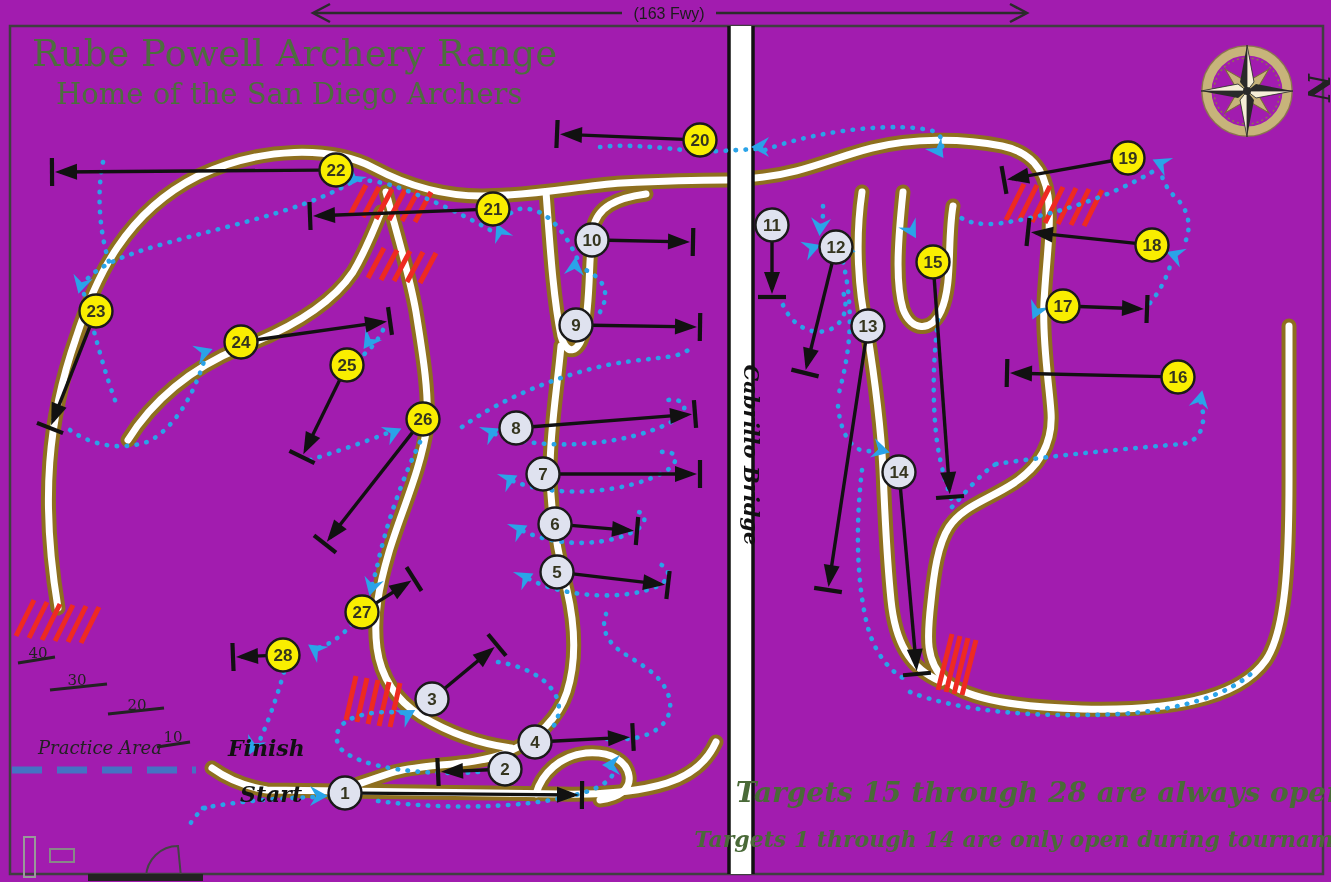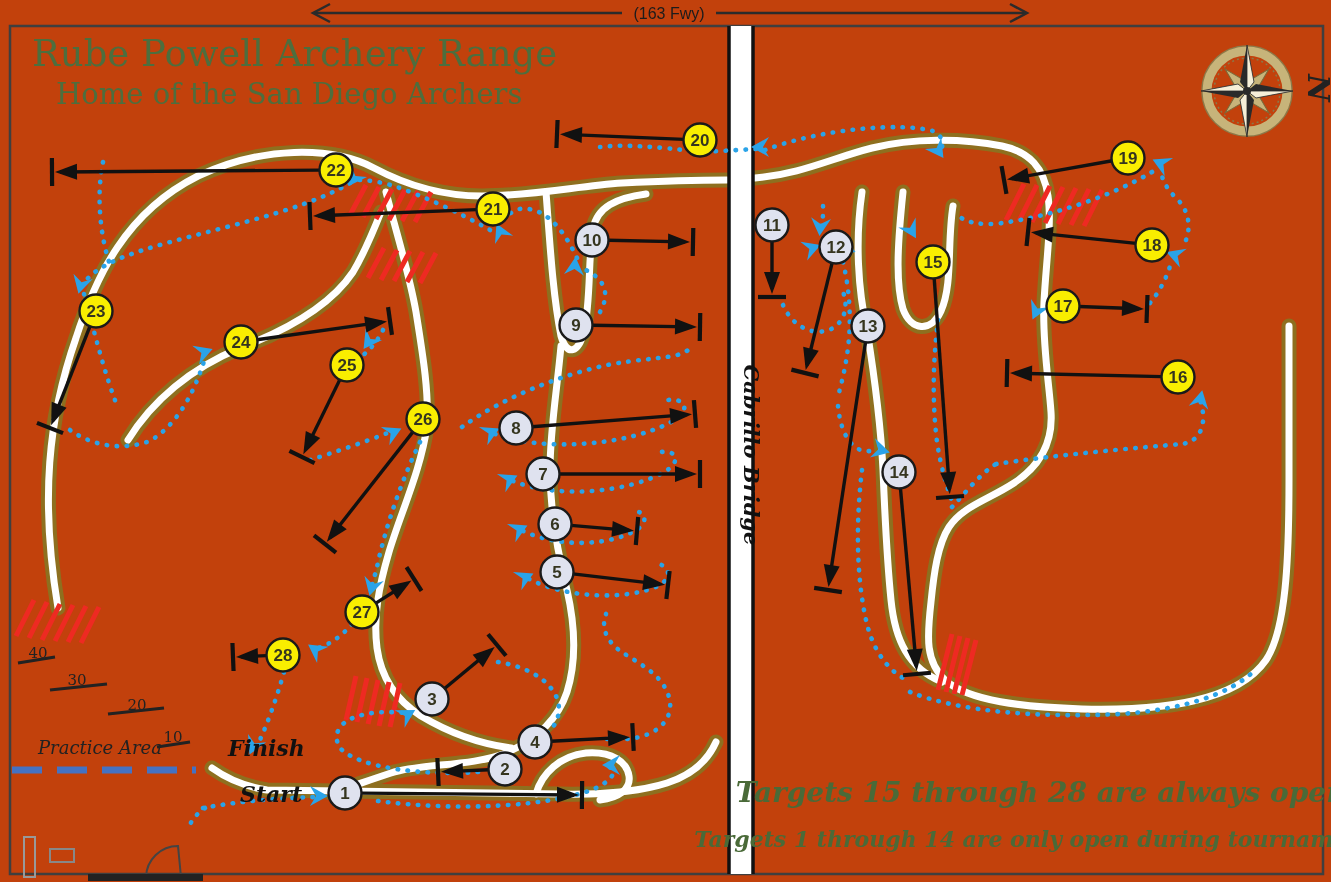--- a/index.html
+++ b/index.html
@@ -1,16 +1,16 @@
 <!DOCTYPE html>
 <html><head>
 <meta charset="utf-8">
 <style>
   html,body{margin:0;padding:0;background:#fff;}
-  #stage{position:relative;width:1331px;height:882px;background:#c2410c;overflow:hidden;
+  #stage{position:relative;width:1331px;height:882px;background:#a21caf;overflow:hidden;
          font-family:"Liberation Sans",sans-serif;}
   svg{position:absolute;left:0;top:0;}
   .road{fill:none;stroke:#8e6f1f;stroke-width:15;stroke-linecap:round;}
   .road-core{fill:none;stroke:#ffffff;stroke-width:7;stroke-linecap:round;}
   .walk{fill:none;stroke:#2aa3e8;stroke-width:4.6;stroke-dasharray:0.5 9.5;stroke-linecap:round;}
   .hatch{stroke:#ee2a22;stroke-width:5;fill:none;}
   .frame{fill:none;stroke:#3f3f3f;stroke-width:2.5;}
   .title-text{font-family:"DejaVu Serif",serif;fill:#4d6e3e;}
   .note-text{font-family:"DejaVu Serif",serif;font-style:italic;font-weight:bold;fill:#4a6a38;}
   .script-black{font-family:"DejaVu Serif",serif;font-style:italic;font-weight:bold;fill:#111;}

